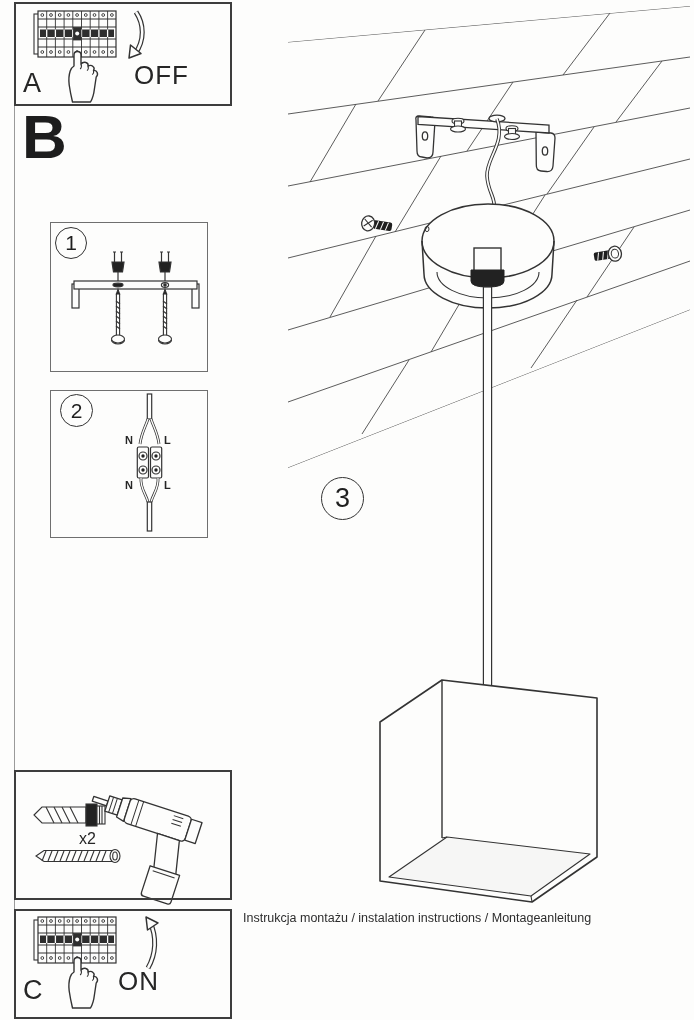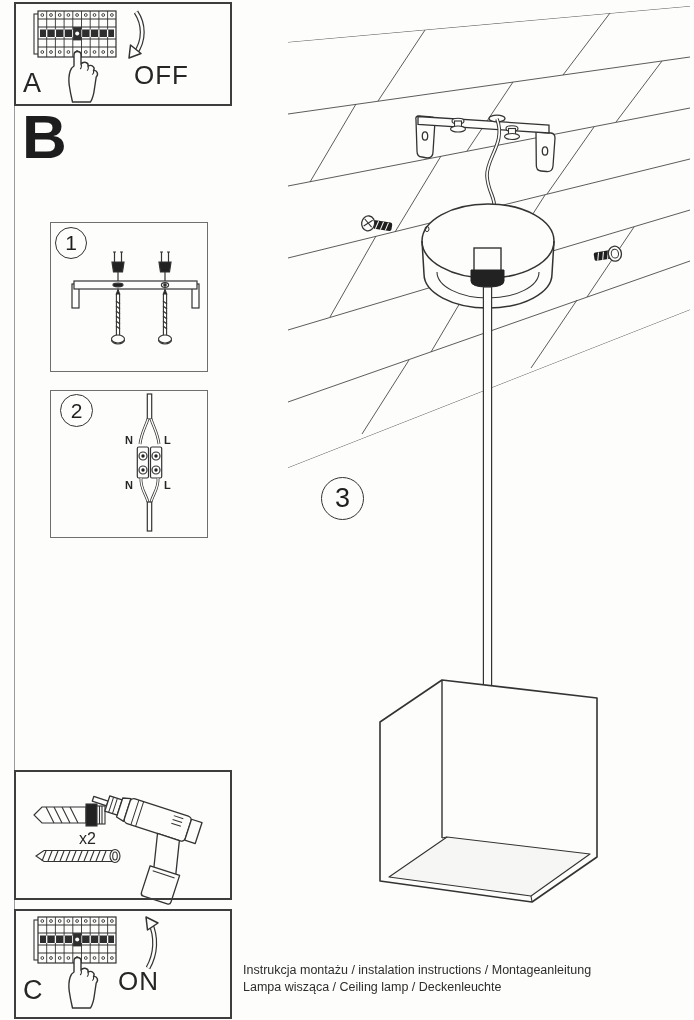--- a/index.html
+++ b/index.html
@@ -333,15 +333,14 @@
   <span class="lbl wire-lbl" style="left:125px;top:435px;">N</span>
   <span class="lbl wire-lbl" style="left:164px;top:435px;">L</span>
   <span class="lbl wire-lbl" style="left:125px;top:480px;">N</span>
   <span class="lbl wire-lbl" style="left:164px;top:480px;">L</span>
 
   <span class="lbl qty" style="left:79px;top:831px;">x2</span>
 
   <span class="lbl letter" style="left:23px;top:977px;">C</span>
   <span class="lbl state" style="left:118px;top:968px;">ON</span>
 
-  <span class="lbl foot" style="left:243px;top:964px;">Instrukcja montażu / instalation instructions / Montageanleitung</span>
-  <span class="lbl foot" style="left:243px;top:981px;">Lampa wisząca / Ceiling lamp / Deckenleuchte</span>
+  <span class="lbl foot" style="left:243px;top:912px;">Instrukcja montażu / instalation instructions / Montageanleitung</span>
 </div>
 
 </body></html>

